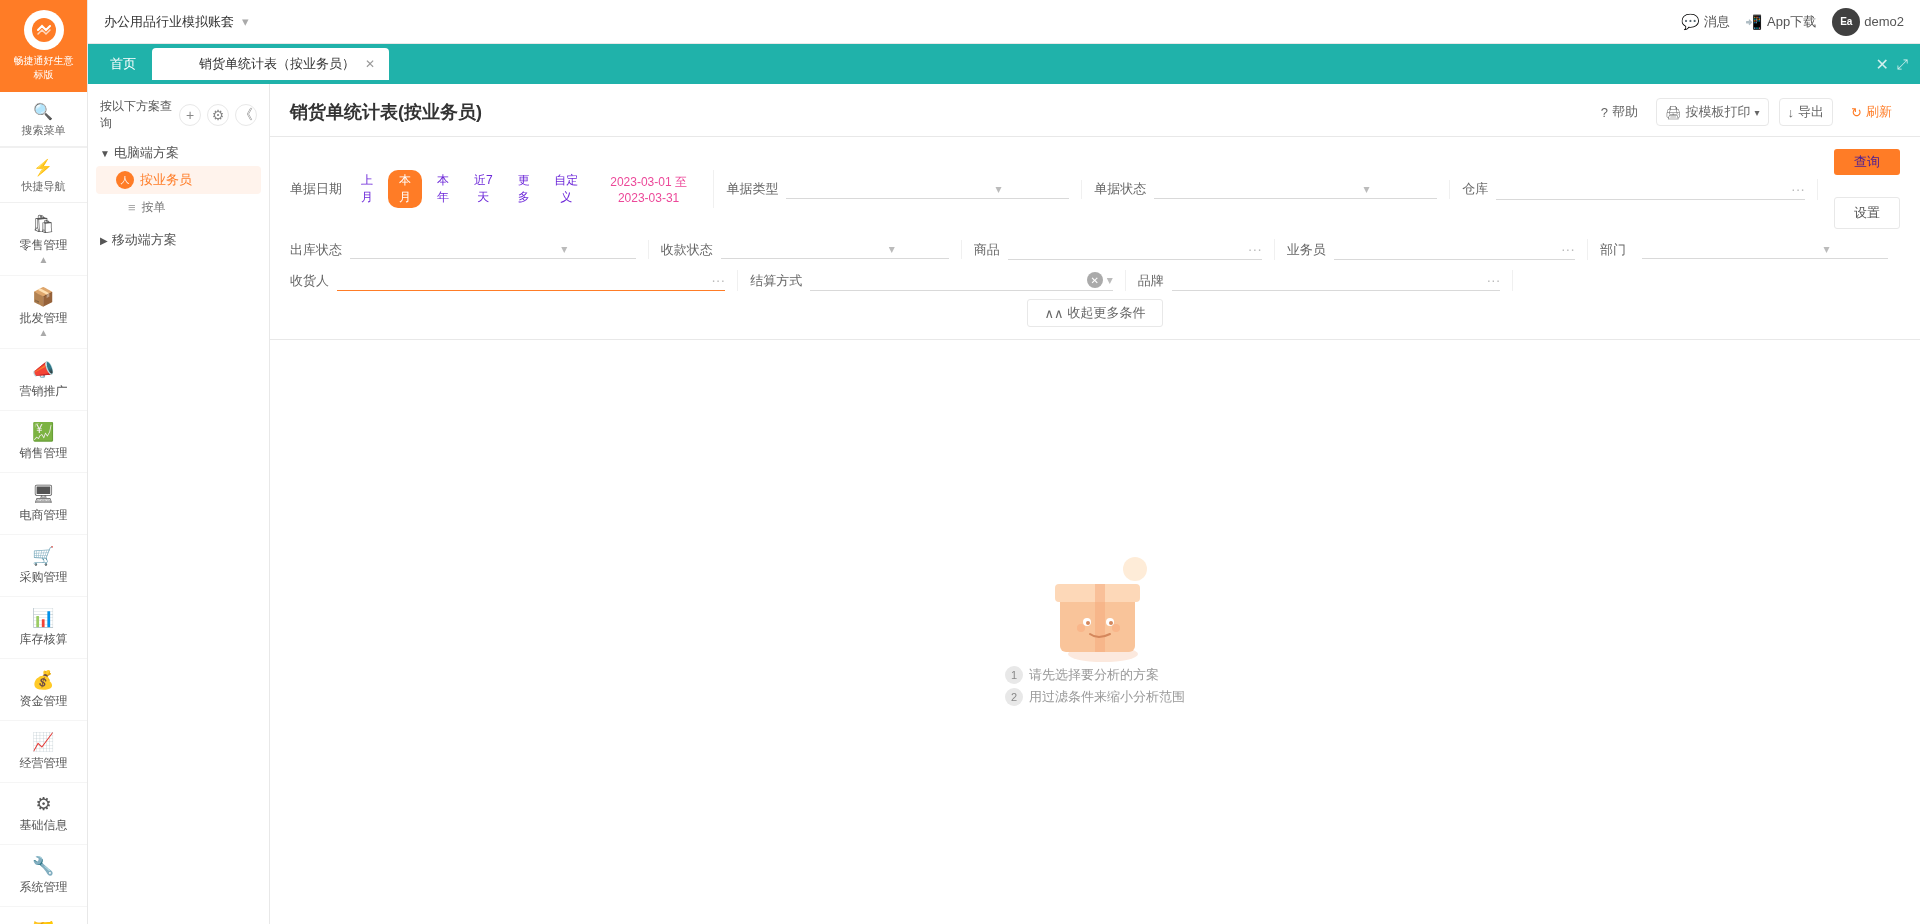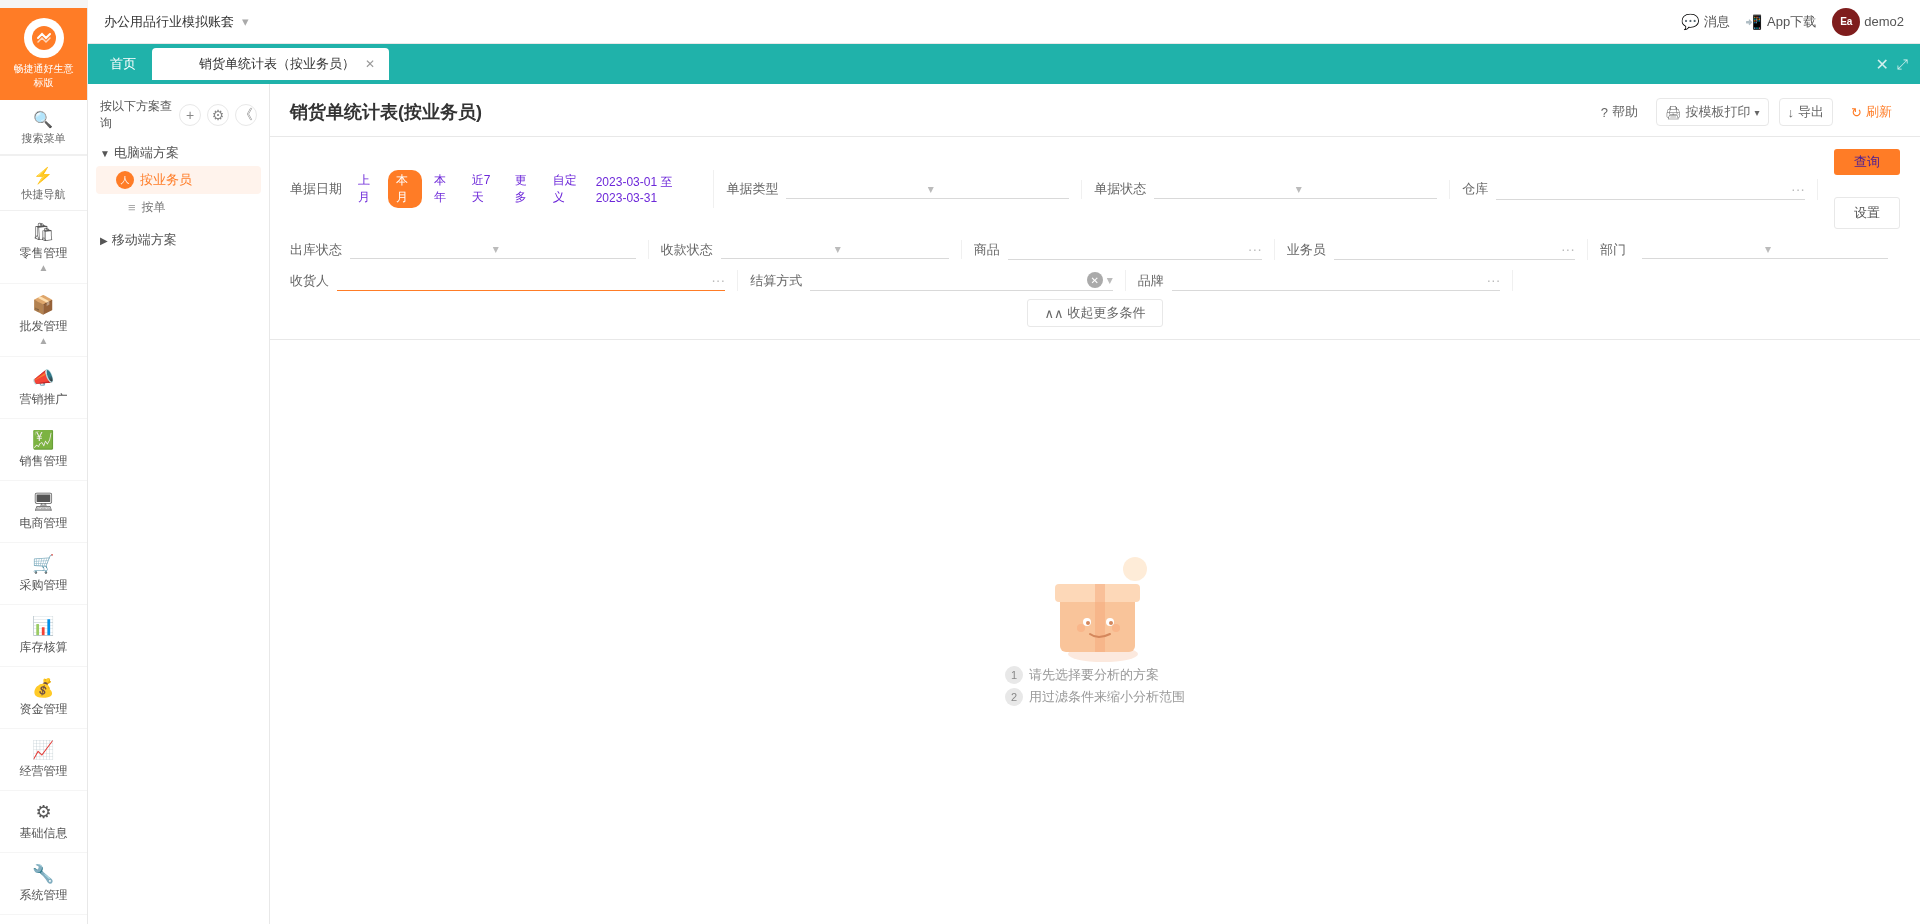--- a/index.html
+++ b/index.html
@@ -1,39 +1,39 @@
 <!DOCTYPE html>
 <html><head>
   <meta charset="utf-8">
   <style>
     * { box-sizing: border-box; margin: 0; padding: 0; }
     body { font-family: "Microsoft YaHei", "PingFang SC", sans-serif; font-size: 13px; background: #f5f5f5; display: flex; height: 924px; overflow: hidden; }
 
     
-    .sidebar { width: 88px; background: #fff; display: flex; flex-direction: column; align-items: center; border-right: 1px solid #e8e8e8; flex-shrink: 0; margin-top: 8px; }
+    .sidebar { width: 88px; background: #fff; display: flex; flex-direction: column; align-items: center; border-right: 1px solid #e8e8e8; flex-shrink: 0; }
     .sidebar-logo { width: 100%; background: #ff7c26; padding: 10px 0; display: flex; flex-direction: column; align-items: center; cursor: pointer; }
     .sidebar-logo-icon { width: 40px; height: 40px; background: #fff; border-radius: 50%; display: flex; align-items: center; justify-content: center; margin-bottom: 4px; }
     .sidebar-logo-icon svg { width: 28px; height: 28px; }
     .sidebar-logo-text { color: #fff; font-size: 11px; text-align: center; line-height: 1.4; }
     .sidebar-search { width: 100%; padding: 8px 0; display: flex; flex-direction: column; align-items: center; cursor: pointer; border-bottom: 1px solid #f0f0f0; }
     .sidebar-search span { font-size: 12px; color: #666; margin-top: 2px; }
     .sidebar-nav { width: 100%; overflow-y: auto; flex: 1; }
     .sidebar-nav-item { display: flex; flex-direction: column; align-items: center; padding: 10px 0; cursor: pointer; color: #555; font-size: 12px; border-bottom: 1px solid #f5f5f5; }
     .sidebar-nav-item .nav-icon { font-size: 18px; margin-bottom: 2px; }
     .sidebar-nav-item .nav-arrow { font-size: 10px; color: #aaa; }
 
     
     .main { flex: 1; display: flex; flex-direction: column; min-width: 0; }
 
     
     .topbar { height: 44px; background: #fff; border-bottom: 1px solid #e8e8e8; display: flex; align-items: center; padding: 0 16px; justify-content: space-between; flex-shrink: 0; }
     .topbar-left { display: flex; align-items: center; gap: 8px; font-size: 13px; color: #333; }
     .topbar-right { display: flex; align-items: center; gap: 16px; font-size: 13px; color: #555; }
     .topbar-right-item { display: flex; align-items: center; gap: 4px; cursor: pointer; }
-    .avatar { width: 28px; height: 28px; border-radius: 50%; background: #7f1d1d; display: flex; align-items: center; justify-content: center; color: #fff; font-size: 11px; overflow: hidden; }
+    .avatar { width: 28px; height: 28px; border-radius: 50%; background: #404040; display: flex; align-items: center; justify-content: center; color: #fff; font-size: 11px; overflow: hidden; }
 
     
     .tabbar { height: 40px; background: #20b2aa; display: flex; align-items: center; padding: 0 0 0 8px; flex-shrink: 0; gap: 2px; }
     .tab-item { height: 32px; padding: 0 14px; display: flex; align-items: center; gap: 6px; border-radius: 4px 4px 0 0; cursor: pointer; font-size: 13px; }
     .tab-item.home { color: #fff; background: transparent; }
     .tab-item.active { background: #fff; color: #333; padding-left: 47px; }
     .tab-item .tab-close { font-size: 12px; color: #999; cursor: pointer; margin-left: 4px; }
     .tabbar-actions { margin-left: auto; display: flex; align-items: center; gap: 8px; padding-right: 12px; }
     .tabbar-action-btn { color: #fff; cursor: pointer; font-size: 16px; opacity: 0.8; }
 
@@ -63,29 +63,29 @@
     .page-actions { display: flex; align-items: center; gap: 10px; font-size: 13px; color: #666; }
     .page-action-btn { display: flex; align-items: center; gap: 4px; cursor: pointer; padding: 4px 8px; border-radius: 4px; }
     .page-action-btn.with-arrow { border: 1px solid #e8e8e8; }
     .export-btn { border: 1px solid #e8e8e8; }
     .refresh-btn { color: #ff7c26; }
 
     
     .filter-area { background: #fff; padding: 12px 20px; border-bottom: 1px solid #e8e8e8; flex-shrink: 0; }
     .filter-row { display: flex; align-items: center; gap: 0; margin-bottom: 10px; }
     .filter-row:last-of-type { margin-bottom: 0; }
-    .filter-item { display: flex; align-items: center; flex: 1; min-width: 0; padding: 0 12px; border-right: 1px solid #f0f0f0; }
+    .filter-item { display: flex; align-items: center; flex: 1; min-width: 0; padding: 0 12px; border-right: 1px solid #f0f0f0; text-align: center; }
     .filter-item:first-child { padding-left: 0; }
     .filter-item:last-child { border-right: none; gap: 8px; }
     .filter-label { color: #666; font-size: 13px; white-space: nowrap; margin-right: 8px; min-width: fit-content; }
     .filter-control { flex: 1; min-width: 0; }
     .date-tabs { display: flex; align-items: center; gap: 4px; }
     .date-tab { padding: 2px 8px; border-radius: 3px; cursor: pointer; font-size: 12px; color: #6d28d9; }
     .date-tab.active { background: #ff7c26; color: #fff; border-radius: 10px; }
-    .date-range { font-size: 12px; color: #6d28d9; margin-left: 4px; }
+    .date-range { font-size: 12px; color: #ec4899; margin-left: 4px; }
     .select-control { display: flex; align-items: center; width: 100%; border-bottom: 1px solid #d9d9d9; padding: 2px 0; cursor: pointer; }
     .select-control span { flex: 1; color: #bbb; font-size: 13px; }
     .select-control .arrow { color: #bbb; font-size: 12px; }
     .dots-btn { color: #bbb; cursor: pointer; font-size: 14px; margin-left: 4px; }
     .collapse-btn { display: inline-flex; align-items: center; gap: 4px; color: #666; font-size: 13px; cursor: pointer; padding: 4px 16px; border: 1px solid #e8e8e8; border-radius: 3px; background: #fff; }
     .btn-query { background: #ff7c26; color: #4c1d95; border: none; border-radius: 3px; padding: 4px 20px; font-size: 13px; cursor: pointer; }
     .btn-settings { background: #fff; color: #555; border: 1px solid #e8e8e8; border-radius: 3px; padding: 6px 16px; font-size: 13px; cursor: pointer; margin-top: 16px; }
 
     
     .empty-state { flex: 1; display: flex; flex-direction: column; align-items: center; justify-content: center; background: #fff; gap: 12px; }

